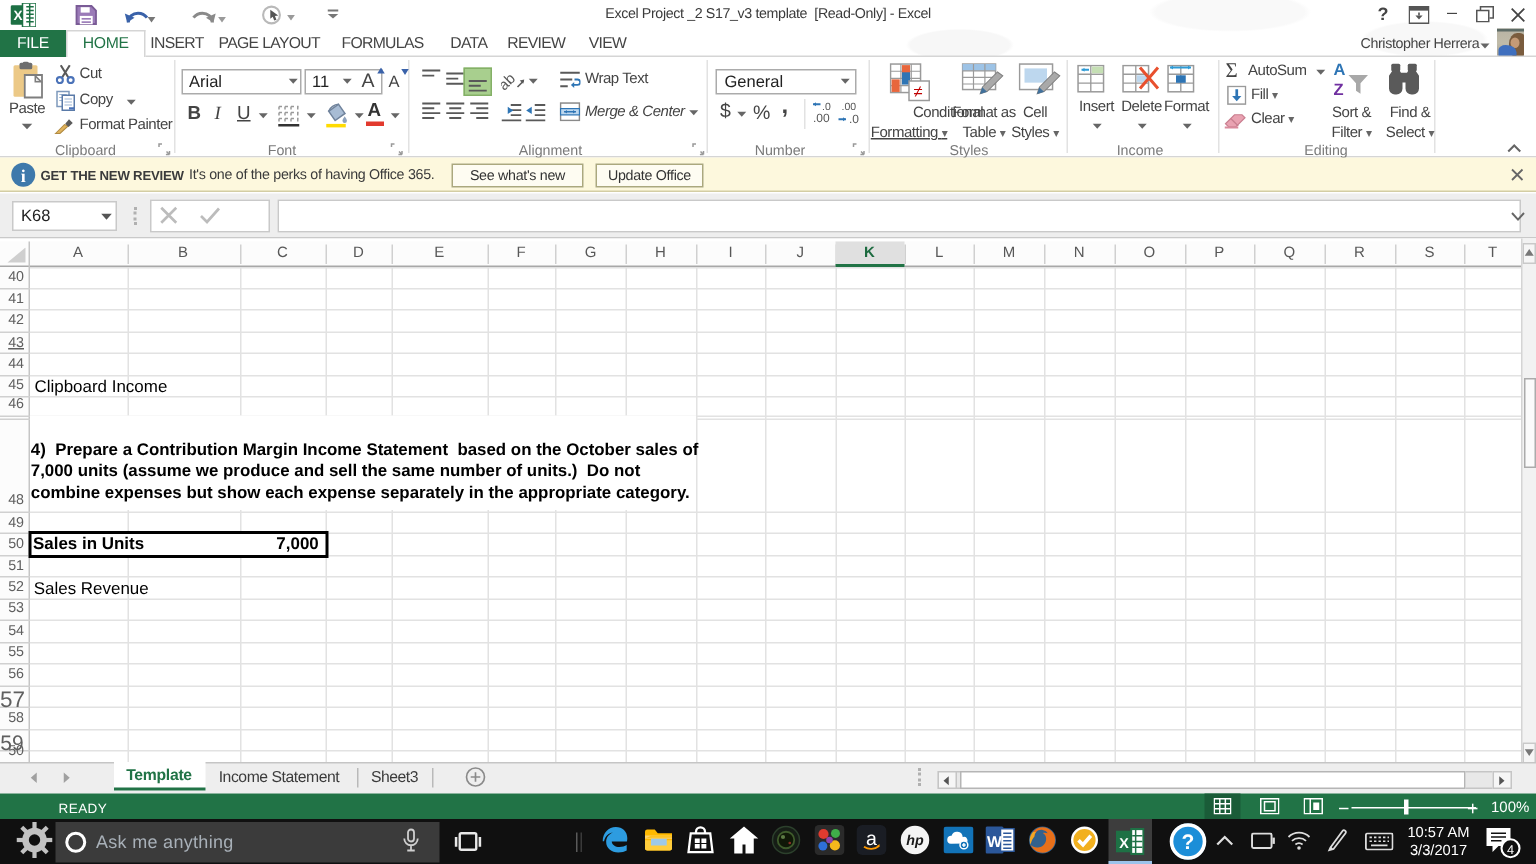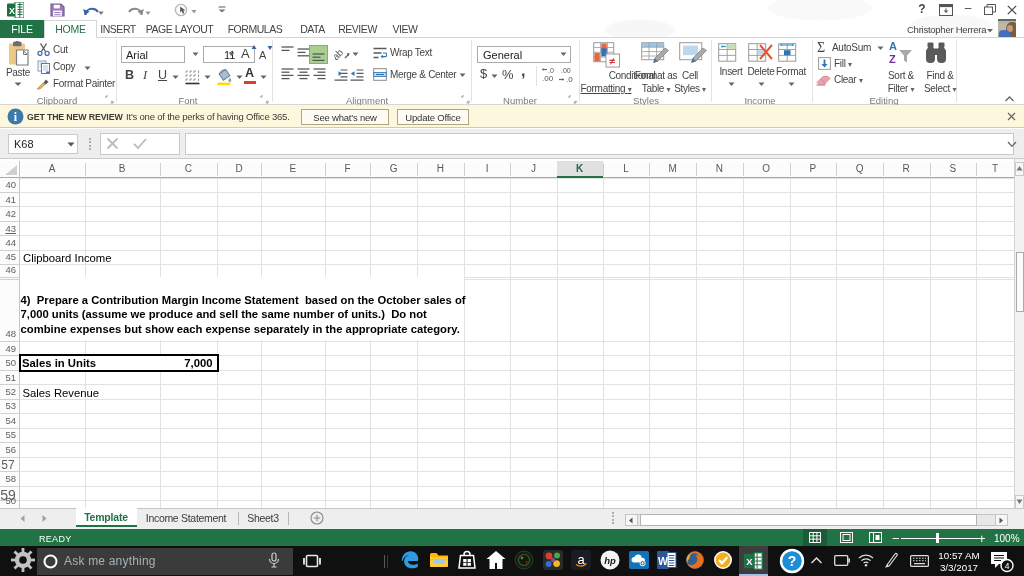--- a/index.html
+++ b/index.html
@@ -36,20 +36,21 @@
     </svg>
 <svg class="a" style="left:172px;top:3px" width="28" height="15" viewBox="0 0 28 15">
 <circle cx="9" cy="7" r="5.6" fill="none" stroke="#b9b9b9" stroke-width="1.4"></circle>
 <path d="M8.2 3.5v6l1.6-1.4 1 2.6 1.5-.6-1-2.5 2.2-.2z" fill="#555"></path>
 <path d="M22 8.6l2.6-3.6h-5.2z" fill="#9a9a9a" transform="translate(0,2)"></path>
     </svg>
 <svg class="a" style="left:216px;top:6px" width="12" height="9" viewBox="0 0 12 9">
 <path d="M2.5 1h7" stroke="#777" stroke-width="1.2"></path>
       <path d="M2.5 3.4l3.5 3 3.5-3z" fill="#777"></path>
     </svg>
+<div class="a ct" style="left:312px;top:4px;width:400px;font-size:9.5px;letter-spacing:-0.25px;color:#3b3b3b;">Excel Project _2 S17_v3 template&nbsp; [Read-Only] - Excel</div>
 <div class="a" style="left:915px;top:2px;width:14px;font-size:12px;color:#444;font-weight:bold;text-align:center;">?</div>
 <svg class="a" style="left:939px;top:4px" width="14" height="12" viewBox="0 0 14 12">
 <rect x="0.5" y="0.5" width="13" height="11" fill="none" stroke="#555" stroke-width="1"></rect>
 <rect x="0.5" y="0.5" width="13" height="2.6" fill="#555"></rect>
 <path d="M7 9l-2.4-2.6h4.8z" fill="#555"></path>
       <path d="M7 6.4V4.4" stroke="#555" stroke-width="1.1"></path>
     </svg>
 <div class="a" style="left:961px;top:1px;width:14px;font-size:12px;color:#444;text-align:center;">–</div>
 <svg class="a" style="left:984px;top:4px" width="12" height="11" viewBox="0 0 12 11">
 <rect x="0.5" y="3" width="8" height="7.5" fill="#fff" stroke="#555" stroke-width="1"></rect>
@@ -135,25 +136,25 @@
     </svg>
 <div class="a" style="left:53px;top:61px;font-size:10px;letter-spacing:-0.3px;color:#444;">Copy</div>
 <svg class="a" style="left:84px;top:66px" width="7" height="5" viewBox="0 0 7 5">
       <path d="M0.5 0.5l3 3.4 3-3.4z" fill="#666"></path>
     </svg>
 <svg class="a" style="left:36px;top:78px" width="14" height="12" viewBox="0 0 14 12">
 <path d="M1 11l6-6 2.5 1L4 11z" fill="#e0b35c" stroke="#b08a42" stroke-width="0.7"></path>
 <path d="M7.5 4.5L10 1.5l2.5 2.5-2.8 2.6z" fill="#5b5b5b"></path>
     </svg>
 <div class="a" style="left:53px;top:78px;font-size:10px;letter-spacing:-0.3px;color:#444;">Format Painter</div>
-<div class="a" style="left:121px;top:46px;width:64px;height:17px;background:#fff;border:1px solid #ababab;font-size:11px;color:#222;line-height:16px;padding-left:4px;">Arial</div>
+<div class="a" style="left:121px;top:46px;width:80px;height:17px;background:#fff;border:1px solid #ababab;font-size:11px;color:#222;line-height:16px;padding-left:4px;">Arial</div>
 <svg class="a" style="left:192px;top:52px" width="7" height="5" viewBox="0 0 7 5">
       <path d="M0.5 0.5l3 3.4 3-3.4z" fill="#666"></path>
     </svg>
-<div class="a" style="left:203px;top:46px;width:52px;height:17px;background:#fff;border:1px solid #ababab;font-size:11px;color:#222;line-height:16px;padding-left:20px;">11</div>
+<div class="a" style="left:203px;top:46px;width:52px;height:17px;background:#fff;border:1px solid #ababab;font-size:11px;color:#222;line-height:16px;padding-left:4px;">11</div>
 <svg class="a" style="left:228px;top:52px" width="7" height="5" viewBox="0 0 7 5">
       <path d="M0.5 0.5l3 3.4 3-3.4z" fill="#666"></path>
     </svg>
 <div class="a" style="left:241px;top:46px;font-size:13px;color:#444;">A</div>
 <svg class="a" style="left:251px;top:45px" width="6" height="6" viewBox="0 0 6 6">
       <path d="M3 0L0.5 4h5z" fill="#3a62a9"></path>
     </svg>
 <div class="a" style="left:259px;top:49px;font-size:11px;color:#444;">A</div>
 <svg class="a" style="left:267px;top:46px" width="6" height="6" viewBox="0 0 6 6">
       <path d="M3 4L0.5 0h5z" fill="#3a62a9"></path>
@@ -242,21 +243,21 @@
 <svg class="a" style="left:350px;top:69px" width="14" height="13" viewBox="0 0 14 13">
 <path d="M6.5 1h7M6.5 4.4h7M6.5 7.8h7M0.5 11.2h13" stroke="#595959" stroke-width="1.2"></path>
 <path d="M0.8 4.6l3.7-2.4v4.8z" fill="#2e75b5"></path>
     </svg>
 <svg class="a" style="left:373px;top:68px" width="14" height="13" viewBox="0 0 14 13">
 <rect x="0.7" y="0.7" width="12.6" height="11.6" fill="none" stroke="#8a8a8a" stroke-width="1"></rect>
 <rect x="0.7" y="4.4" width="12.6" height="4.2" fill="#bdd7ee" stroke="#2e75b5" stroke-width="0.8"></rect>
 <path d="M3 6.5h8" stroke="#2e75b5" stroke-width="1"></path>
 <path d="M3.4 6.5L5 5.4v2.2zM10.6 6.5L9 5.4v2.2z" fill="#2e75b5"></path>
     </svg>
-<div class="a" style="left:390px;top:69px;font-size:10px;letter-spacing:-0.3px;color:#444;">Merge &amp; Center</div>
+<div class="a" style="left:390px;top:69px;font-size:10px;letter-spacing:-0.3px;color:#444;font-style:italic;">Merge &amp; Center</div>
 <svg class="a" style="left:459px;top:73px" width="7" height="5" viewBox="0 0 7 5">
       <path d="M0.5 0.5l3 3.4 3-3.4z" fill="#666"></path>
     </svg>
 <div class="a" style="left:477px;top:46px;width:94px;height:17px;background:#fff;border:1px solid #ababab;font-size:11px;color:#222;line-height:16px;padding-left:5px;">General</div>
 <svg class="a" style="left:560px;top:52px" width="7" height="5" viewBox="0 0 7 5">
       <path d="M0.5 0.5l3 3.4 3-3.4z" fill="#666"></path>
     </svg>
 <div class="a" style="left:480px;top:66px;font-size:13px;color:#444;">$</div>
 <svg class="a" style="left:491px;top:74px" width="7" height="5" viewBox="0 0 7 5">
       <path d="M0.5 0.5l3 3.4 3-3.4z" fill="#666"></path>
@@ -514,21 +515,21 @@
 <div class="a" style="left:0;top:386.0px;width:16px;font-size:9.5px;color:#5f5f5f;text-align:right;">52</div>
 <div class="a" style="left:0;top:413.25px;width:19.5px;height:1px;background:#d0d0d0;"></div>
 <div class="a" style="left:0;top:400.45px;width:16px;font-size:9.5px;color:#5f5f5f;text-align:right;">53</div>
 <div class="a" style="left:0;top:427.7px;width:19.5px;height:1px;background:#d0d0d0;"></div>
 <div class="a" style="left:0;top:414.9px;width:16px;font-size:9.5px;color:#5f5f5f;text-align:right;">54</div>
 <div class="a" style="left:0;top:442.15px;width:19.5px;height:1px;background:#d0d0d0;"></div>
 <div class="a" style="left:0;top:429.34999999999997px;width:16px;font-size:9.5px;color:#5f5f5f;text-align:right;">55</div>
 <div class="a" style="left:0;top:456.6px;width:19.5px;height:1px;background:#d0d0d0;"></div>
 <div class="a" style="left:0;top:443.8px;width:16px;font-size:9.5px;color:#5f5f5f;text-align:right;">56</div>
 <div class="a" style="left:0;top:471.04999999999995px;width:19.5px;height:1px;background:#d0d0d0;"></div>
-<div class="a" style="left:0;top:458.24999999999994px;width:16px;font-size:12px;color:#5f5f5f;text-align:center;">57</div>
+<div class="a" style="left:0;top:458.24999999999994px;width:16px;font-size:15px;color:#5f5f5f;text-align:center;">57</div>
 <div class="a" style="left:0;top:485.5px;width:19.5px;height:1px;background:#d0d0d0;"></div>
 <div class="a" style="left:0;top:472.7px;width:16px;font-size:9.5px;color:#5f5f5f;text-align:right;">58</div>
 <div class="a" style="left:0;top:499.95px;width:19.5px;height:1px;background:#d0d0d0;"></div>
 <div class="a" style="left:0;top:487.15px;width:16px;font-size:14px;color:#5f5f5f;text-align:center;">59</div>
 <div class="a" style="left:0;top:508.0px;width:19.5px;height:1px;background:#d0d0d0;"></div>
 <div class="a" style="left:0;top:495.2px;width:16px;font-size:9.5px;color:#5f5f5f;text-align:right;">50</div>
 <div class="a" style="left:20px;top:277.2px;width:443.5px;height:63.3px;background:#fff;"></div>
 <div class="a" style="left:23px;top:252px;font-size:11.3px;color:#000;">Clipboard Income</div>
 <div class="a" style="left:20.5px;top:292.5px;font-size:11.25px;line-height:14.9px;font-weight:bold;color:#000;">4)&nbsp; Prepare a Contribution Margin Income Statement&nbsp; based on the October sales of<br>7,000 units (assume we produce and sell the same number of units.)&nbsp; Do not<br>combine expenses but show each expense separately in the appropriate category.</div>
 <div class="a" style="left:18.5px;top:354px;width:200.5px;height:17.5px;border:2px solid #000;background:#fff;"></div>

